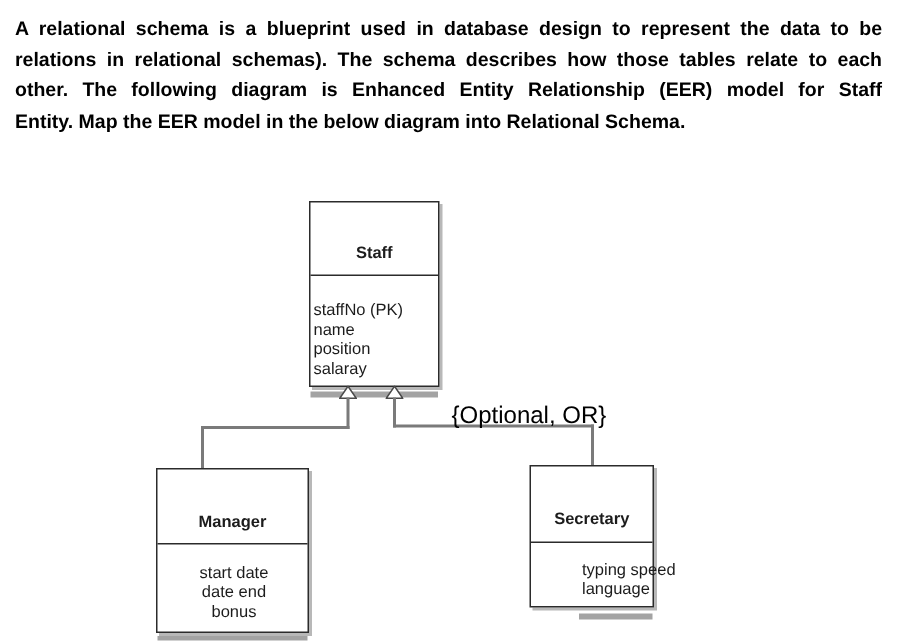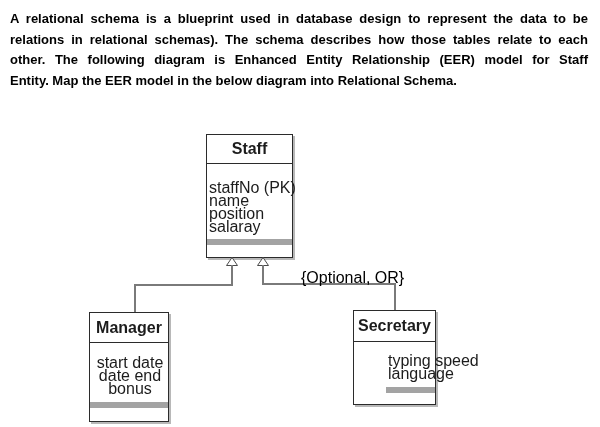--- a/index.html
+++ b/index.html
@@ -31,30 +31,31 @@
   .uml-box {
     position: absolute;
     background: #ffffff;
     border: 1px solid #2b2b2b;
     box-shadow: 2px 2px 0 #b8b8b8;
     box-sizing: border-box;
     color: #1c1c1c;
   }
   .uml-title {
     font-weight: bold;
-    font-size: 16px;
+    font-size: 11px;
     display: flex; align-items: center; justify-content: center;
     border-bottom: 1px solid #2b2b2b;
     box-sizing: border-box;
+    margin-top: 20px;
   }
   .uml-attrs {
-    font-size: 16px;
+    font-size: 11px;
     line-height: 13px;
     padding-left: 2px;
-    border-bottom: 6px solid #a3a3a3;
+    border-bottom: 4px solid #a3a3a3;
     box-sizing: border-box;
   }
   .attr-line { white-space: nowrap; }
   .uml-empty { background: #ffffff; }
 
   
   .conn {
     position: absolute;
     background: #7a7a7a;
   }
@@ -108,21 +109,21 @@
   <div class="conn" style="left:231px; top:265px; width:2px; height:21px;"></div>
   <div class="conn" style="left:134px; top:284px; width:99px; height:2px;"></div>
   <div class="conn" style="left:134px; top:284px; width:2px; height:28px;"></div>
 
   <div class="conn" style="left:262px; top:265px; width:2px; height:20px;"></div>
   <div class="conn" style="left:262px; top:283px; width:134px; height:2px;"></div>
   <div class="conn" style="left:394px; top:283px; width:2px; height:27px;"></div>
 
   <div class="constraint-label">{Optional, OR}</div>
 
-  <div class="uml-box" style="left:89px; top:312px; width:80px; height:110px;">
+  <div class="uml-box" style="left:104px; top:312px; width:102px; height:110px;">
     <div class="uml-title" style="height:30px;">Manager</div>
     <div class="uml-attrs" style="height:65px; padding-top:13px;text-align:center;">
       <div class="attr-line">start date</div>
       <div class="attr-line">date end</div>
       <div class="attr-line">bonus</div>
     </div>
     <div class="uml-empty"></div>
   </div>
 
   <div class="uml-box" style="left:353px; top:310px; width:83px; height:95px;">

